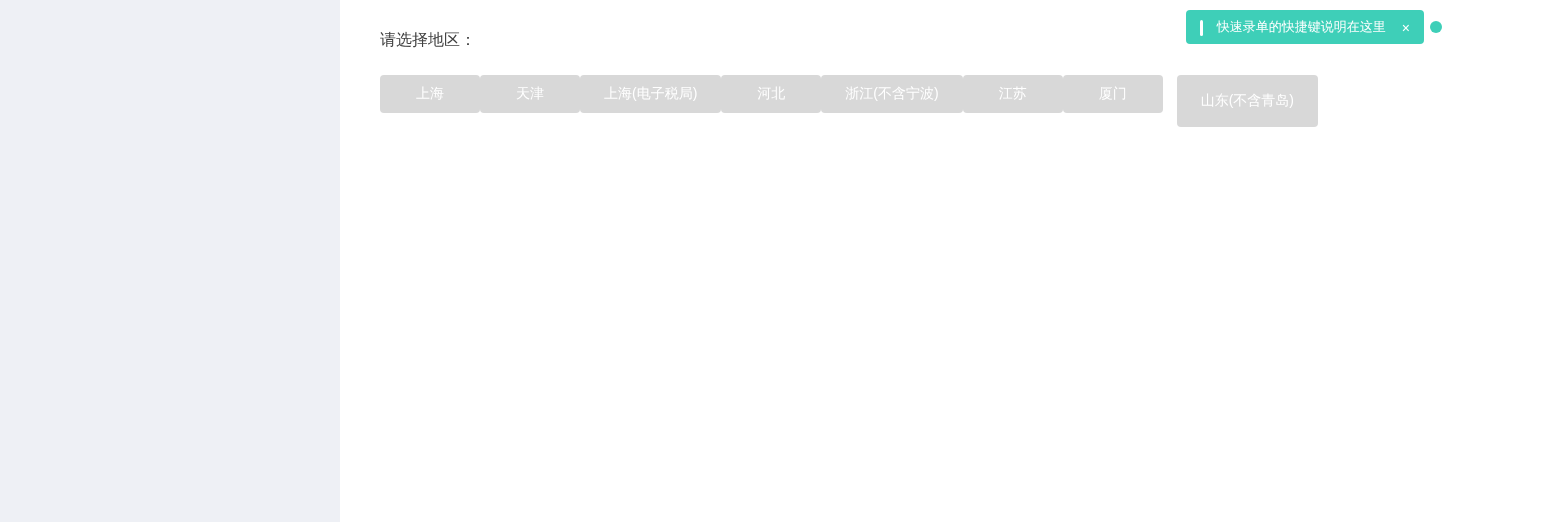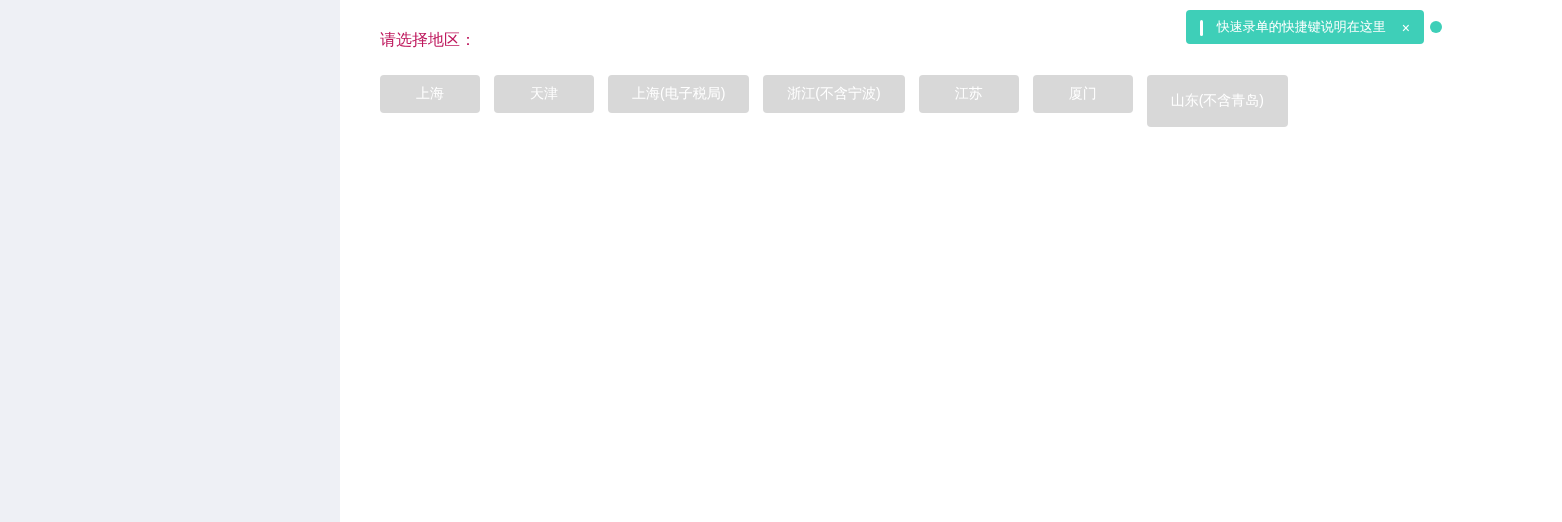--- a/index.html
+++ b/index.html
@@ -31,21 +31,21 @@
       left: 340px;
       top: 0;
       width: 1222px;
       height: 522px;
       background: #ffffff;
       padding: 30px 40px;
     }
 
     .section-label {
       font-size: 16px;
-      color: #be185d;
+      color: #404040;
       margin-bottom: 24px;
       font-weight: 400;
     }
 
     .region-buttons {
       display: flex;
       flex-wrap: wrap;
       gap: 14px;
     }
 
@@ -105,21 +105,20 @@
       height: 12px;
       background: #3ecfb8;
       border-radius: 50%;
       margin-left: 6px;
       flex-shrink: 0;
     }
 
     .row-1 {
       display: flex;
       flex-wrap: nowrap;
-      gap: 14px;
       margin-bottom: 14px;
       border-radius: 17px;
     }
 
     .row-2 {
       display: flex;
       flex-wrap: nowrap;
       gap: 14px;
       border-radius: 7px;
     }
@@ -139,20 +138,21 @@
     <div class="tooltip-dot"></div>
   </div>
 
   <div class="section-label">请选择地区：</div>
 
   <div class="region-buttons">
     <div class="row-1">
     <button class="region-btn">上海</button>
         <button class="region-btn">天津</button>
         <button class="region-btn">上海(电子税局)</button>
+        <button class="region-btn">河北</button>
         <button class="region-btn">浙江(不含宁波)</button>
         <button class="region-btn">江苏</button>
         <button class="region-btn">厦门</button>
       </div>
     <div class="row-2">
     <button class="region-btn">山东(不含青岛)</button>
       </div>
   </div>
 
 </div>

